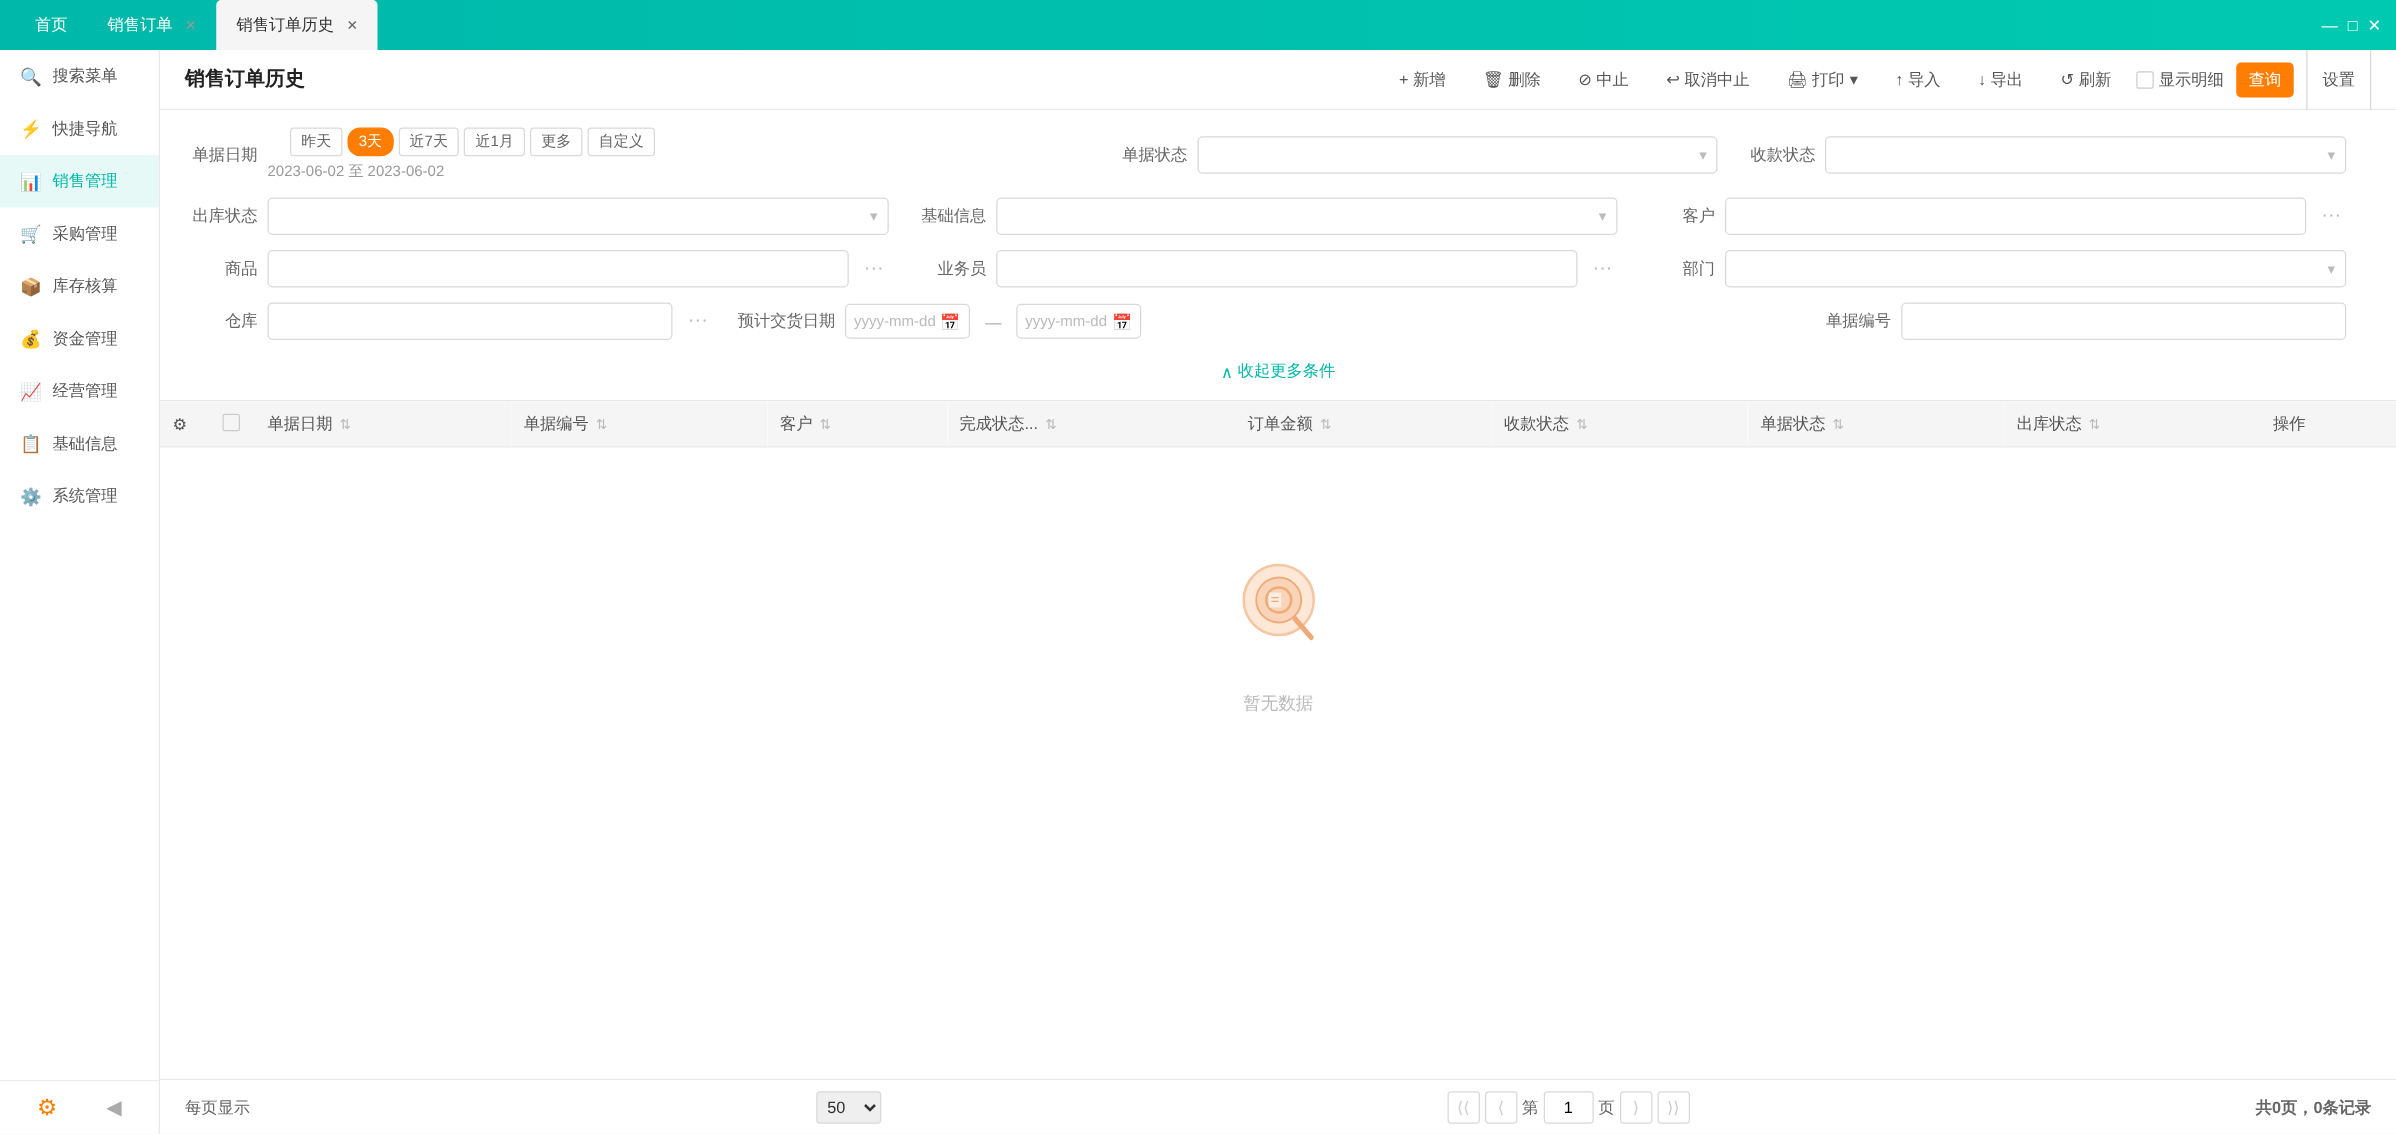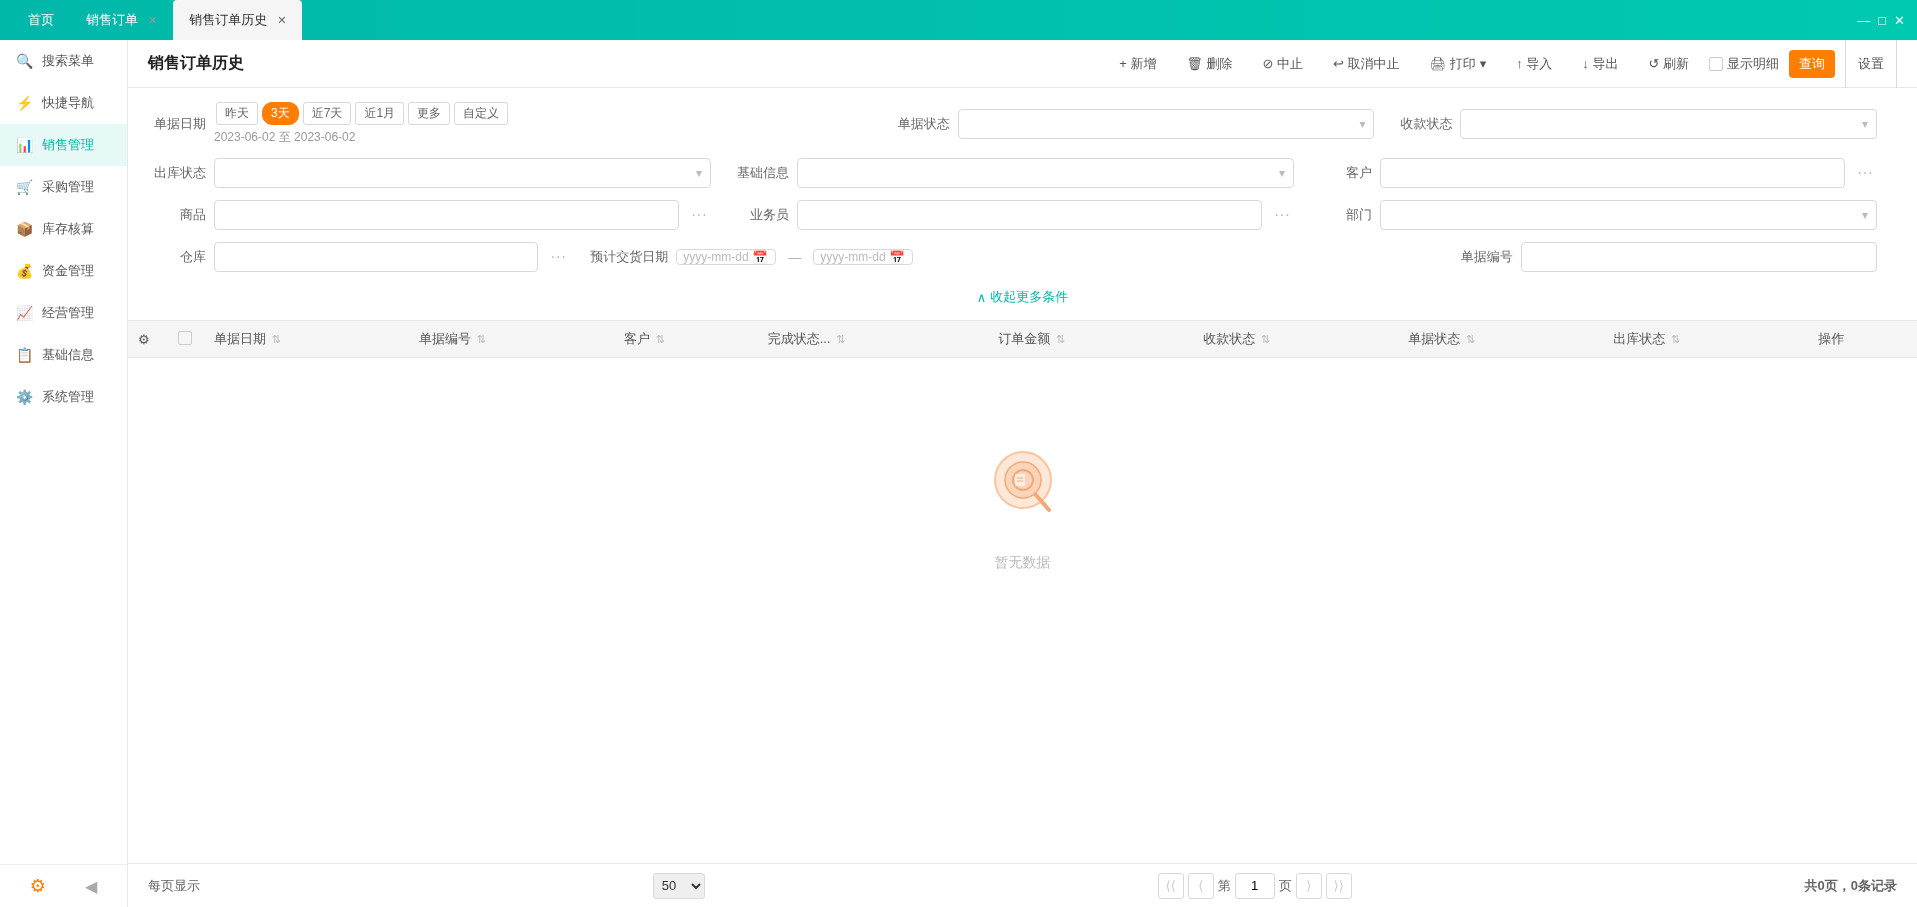--- a/index.html
+++ b/index.html
@@ -37,25 +37,25 @@
     .checkbox-box { width: 14px; height: 14px; border: 1px solid #ccc; border-radius: 2px; display: inline-block; }
 
     
     .filter-area { background: #fff; padding: 14px 20px 6px; border-bottom: 1px solid #e8e8e8; flex-shrink: 0; }
     .filter-row { display: flex; align-items: center; gap: 0; margin-bottom: 12px; flex-wrap: nowrap; }
     .filter-label { color: #666; font-size: 13px; white-space: nowrap; min-width: 58px; text-align: right; }
     .filter-input { flex: 1; height: 30px; border: 1px solid #d9d9d9; border-radius: 4px; padding: 0 8px; font-size: 13px; color: #333; outline: none; }
     .filter-select { flex: 1; height: 30px; border: 1px solid #d9d9d9; border-radius: 4px; padding: 0 8px; font-size: 13px; color: #999; outline: none; background: #fff; display: flex; align-items: center; justify-content: space-between; cursor: pointer; }
     .filter-select-placeholder { color: #bbb; }
     .select-arrow { color: #bbb; font-size: 12px; }
-    .date-buttons { display: flex; align-items: center; gap: 4px; margin-left: 2px; }
+    .date-buttons { display: flex; align-items: center; gap: 4px; margin-left: 18px; }
     .date-btn { padding: 2px 8px; border-radius: 3px; border: 1px solid #d9d9d9; background: #fff; font-size: 12px; cursor: pointer; color: #666; }
     .date-btn.active { background: #ff7d00; color: #fff; border-color: #ff7d00; border-radius: 10px; }
     .date-text { font-size: 12px; color: #999; margin-top: 2px; }
-    .date-input { width: 100px; height: 16px; border: 1px solid #d9d9d9; border-radius: 4px; padding: 0 6px; font-size: 12px; color: #999; display: flex; align-items: center; gap: 4px; }
+    .date-input { width: 100px; height: 28px; border: 1px solid #d9d9d9; border-radius: 4px; padding: 0 6px; font-size: 12px; color: #999; display: flex; align-items: center; gap: 4px; }
     .calendar-icon { color: #bbb; font-size: 13px; }
     .dots-btn { color: #bbb; font-size: 16px; cursor: pointer; padding: 0 4px; }
     .collapse-row { display: flex; align-items: center; justify-content: center; padding: 4px 0 8px; }
     .collapse-btn { display: flex; align-items: center; gap: 4px; color: #00b8a9; font-size: 13px; cursor: pointer; }
 
     
     .table-area { flex: 1; background: #fff; overflow: auto; position: relative; }
     .table { width: 100%; border-collapse: collapse; min-width: 900px; }
     .table th { background: #f5f5f5; border-bottom: 1px solid #e8e8e8; padding: 9px 10px; font-size: 13px; font-weight: 500; color: #555; text-align: left; white-space: nowrap; position: sticky; top: 0; z-index: 1; }
     .table th .sort-icon { color: #bbb; font-size: 11px; margin-left: 2px; }

